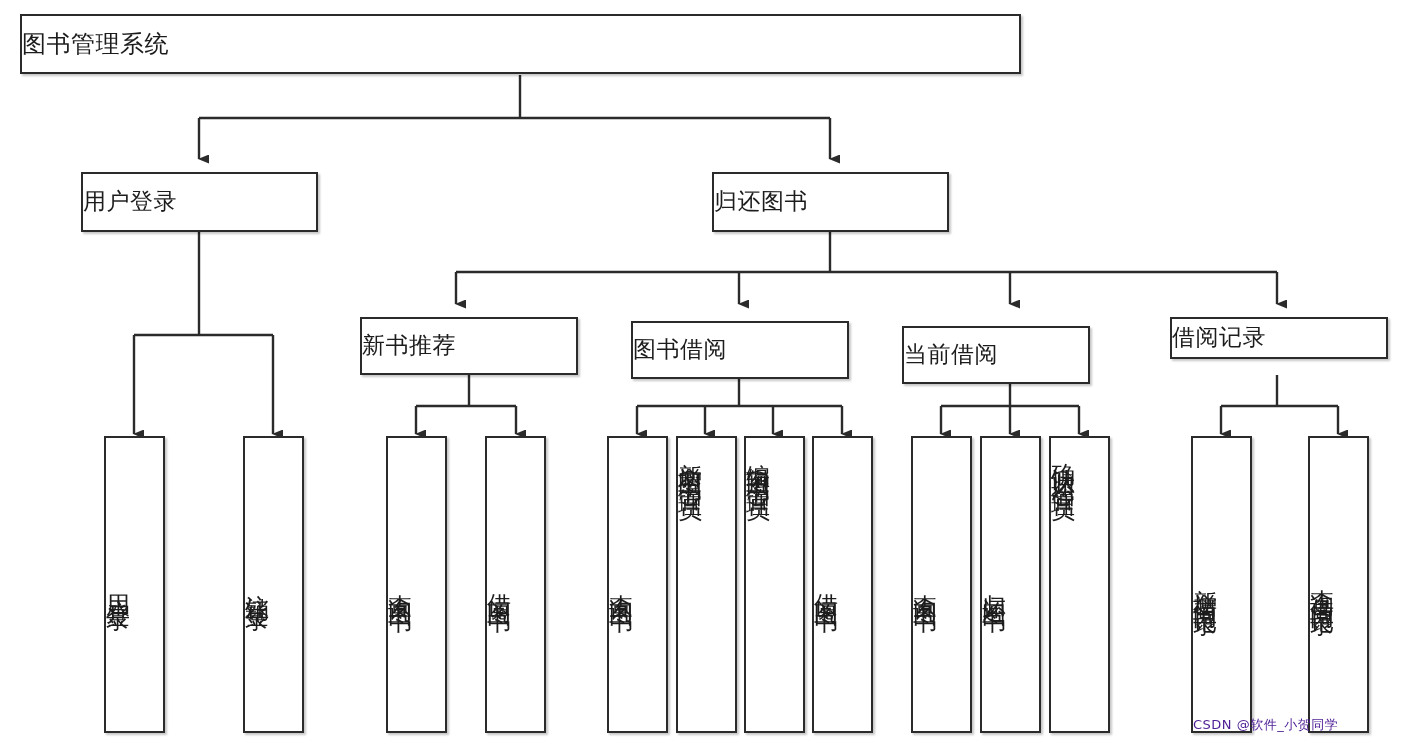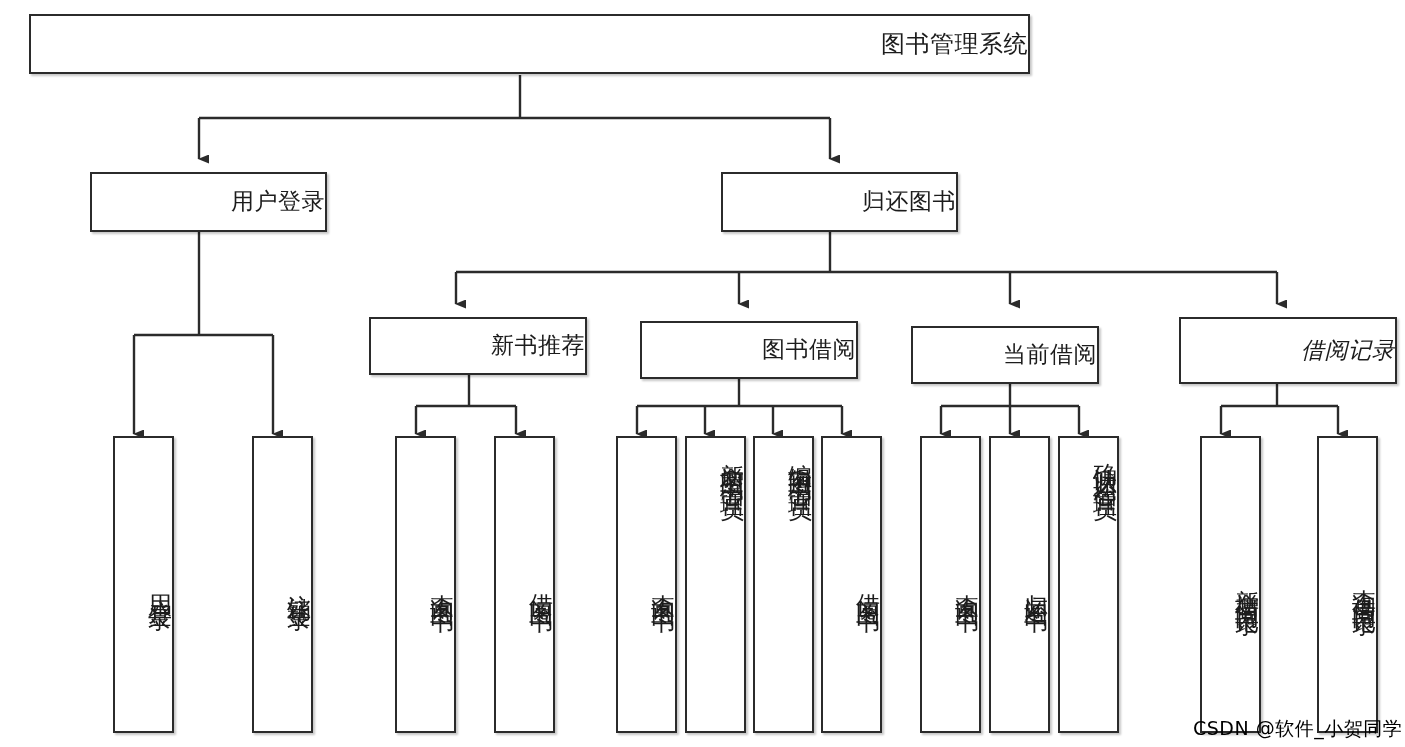--- a/index.html
+++ b/index.html
@@ -27,23 +27,22 @@
     height: 747px;
   }
   .node-box {
     position: absolute;
     box-sizing: border-box;
     background: #ffffff;
     border: 2px solid #2b2b2b;
     box-shadow: 2px 2px 2px rgba(0,0,0,0.22);
     display: flex;
     align-items: center;
-    justify-content: flex-end;
+    justify-content: flex-start;
     overflow: hidden;
-    margin-left: 9px;
   }
   .node-label {
     color: #1c1c1c;
     text-align: center;
     line-height: 1.18;
     letter-spacing: 0.5px;
     white-space: nowrap;
   }
   .node-label.horizontal {
     font-size: 23px;
@@ -60,22 +59,22 @@
   }
   .leaf-box {
     align-items: center;
   }
   .leaf-box.align-top {
     align-items: flex-start;
     padding-top: 6px;
   }
   .watermark {
     position: absolute;
-    color: #000000;
-    font-size: 19px;
+    color: #4c1d95;
+    font-size: 13px;
     white-space: nowrap;
     letter-spacing: 0.5px;
   }
 </style>
 </head>
 <body>
 
 <div id="diagram-root">
 
   <svg class="diagram-canvas" viewBox="0 0 1405 747">
@@ -157,21 +156,21 @@
   </div>
 
   <div class="node-box" style="left:631px; top:321px; width:218px; height:58px;">
     <span class="node-label horizontal">图书借阅</span>
   </div>
 
   <div class="node-box" style="left:902px; top:326px; width:188px; height:58px;">
     <span class="node-label horizontal">当前借阅</span>
   </div>
 
-  <div class="node-box" style="left:1170px; top:317px; width:218px; height:67px;font-style:italic;">
+  <div class="node-box" style="left:1170px; top:317px; width:218px; height:42px;">
     <span class="node-label horizontal">借阅记录</span>
   </div>
 
   <div class="node-box leaf-box" style="left:104px; top:436px; width:61px; height:297px;">
     <span class="node-label vertical">用户登录</span>
   </div>
 
   <div class="node-box leaf-box" style="left:243px; top:436px; width:61px; height:297px;">
     <span class="node-label vertical">注销登录</span>
   </div>

